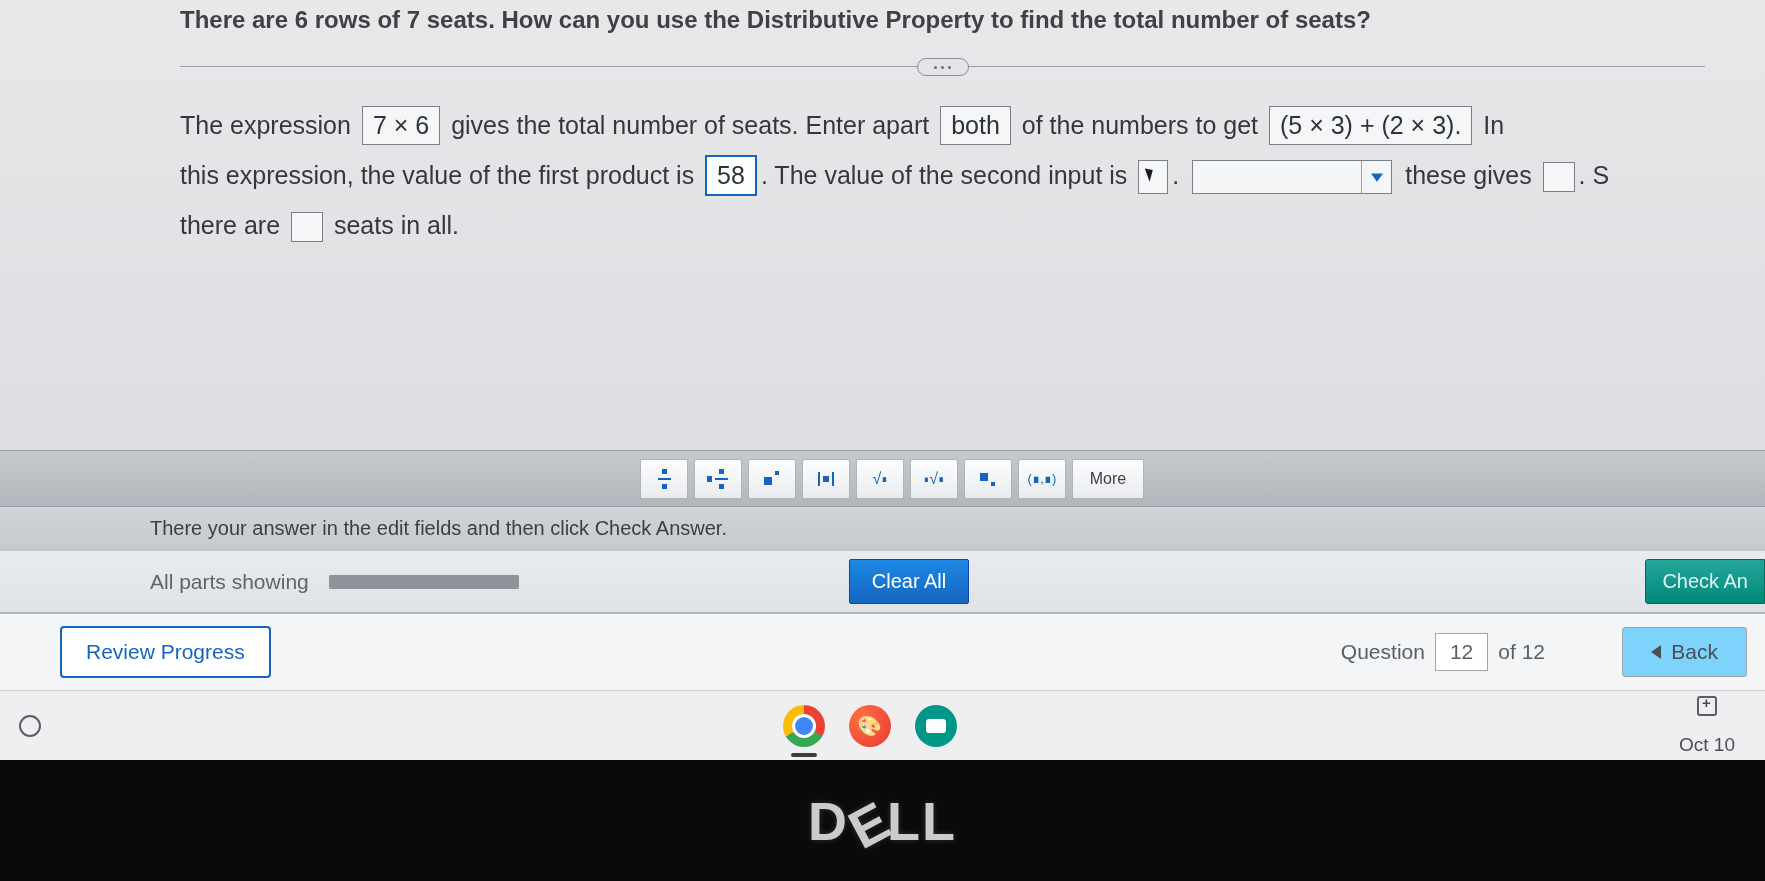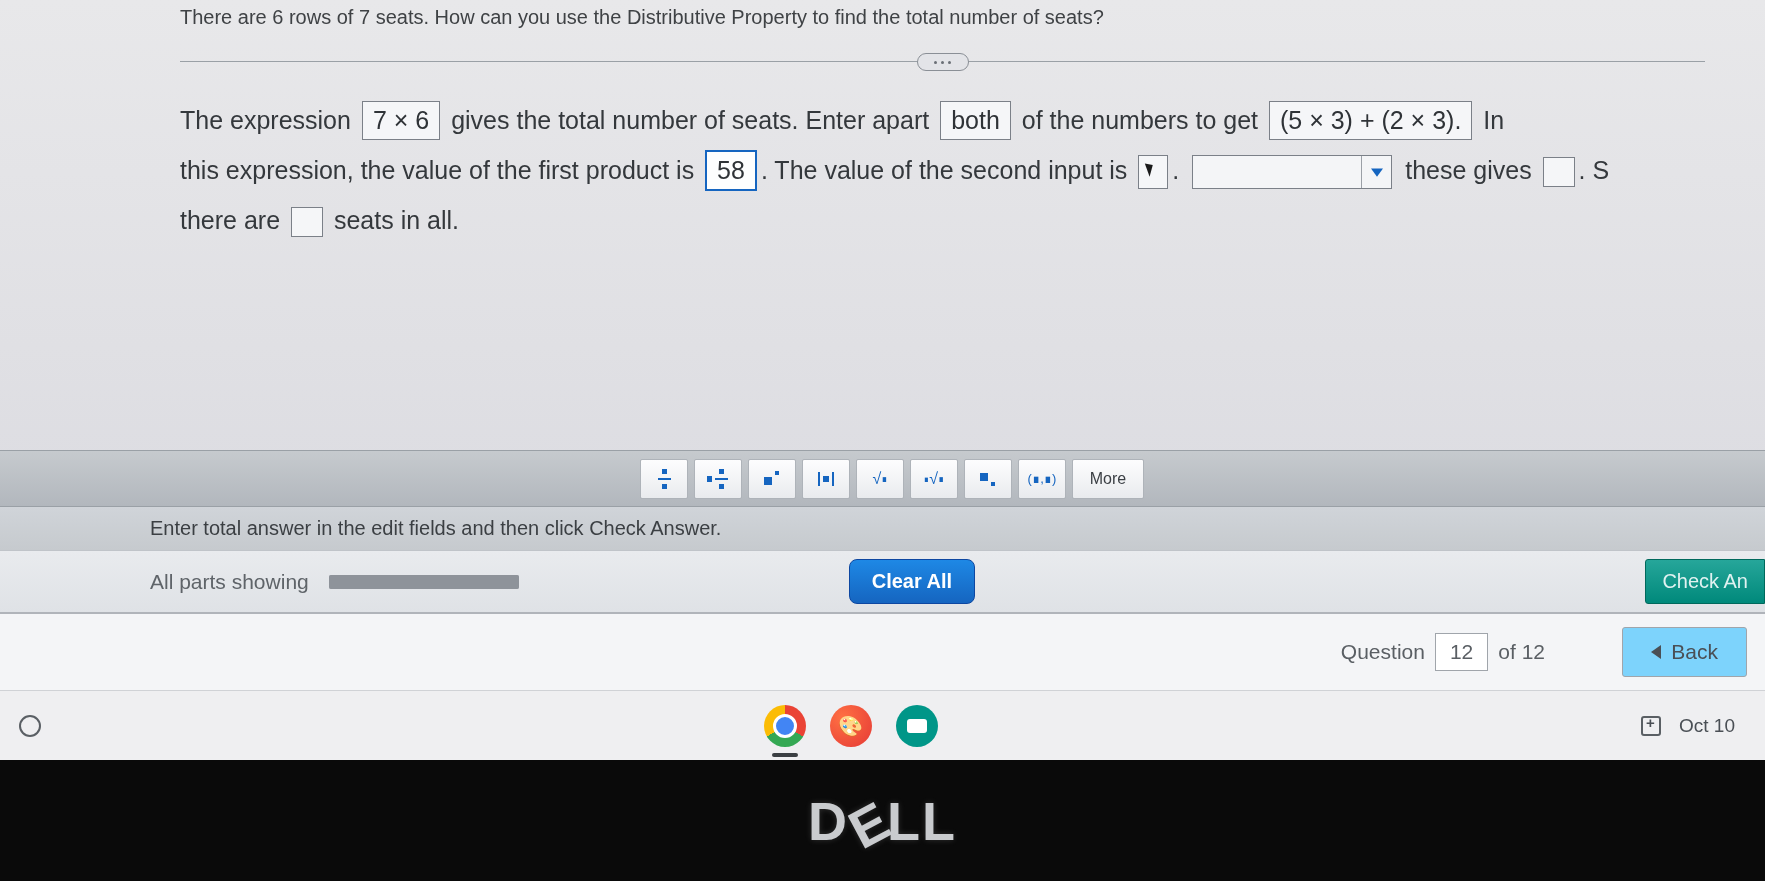--- a/index.html
+++ b/index.html
@@ -17,24 +17,24 @@
     height: 690px;
     background: linear-gradient(180deg, #e8e8ea 0%, #e0e0e4 50%, #d8d8df 100%);
     display: flex;
     flex-direction: column;
   }
   .question-area {
     padding: 0 60px 0 180px;
     flex: 1;
   }
   .question-title {
-    font-size: 20px;
+    font-size: 24px;
     color: #3f4245;
     padding: 6px 0 18px 0;
-    font-weight: 400;
+    font-weight: 700;
   }
   .divider-wrap {
     position: relative;
     height: 30px;
     margin-bottom: 18px;
   }
   .divider-line {
     border-top: 1px solid #9aa0a6;
     width: 100%;
     position: absolute;
@@ -168,24 +168,24 @@
   }
   .progress-track::after {
     content:""; position:absolute; left:0; top:0; bottom:0;
     width: 100%; background: #8e939a; border-radius:2px;
   }
   .clear-all-btn {
     margin-left: 310px;
     background: linear-gradient(180deg, #1e88e5, #1565c0);
     color: #fff;
     border: 1px solid #0d47a1;
-    border-radius: 8px;
+    border-radius: 2px;
     padding: 10px 22px;
     font-size: 20px;
-    font-weight: 700;
+    font-weight: 400;
     cursor: pointer;
   }
   .check-ans-btn {
     position: absolute;
     right: 0;
     background: linear-gradient(180deg, #26a69a, #00897b);
     color: #e0f2f1;
     border: 1px solid #00695c;
     padding: 10px 16px;
     font-size: 20px;
@@ -276,21 +276,21 @@
   }
   .chrome-icon::before {
     content:""; position:absolute; bottom:-10px; width:26px; height:4px; background:#3b3f43; border-radius:2px;
   }
   .palette-icon { background: radial-gradient(circle at 30% 30%, #ff7043, #e53935); }
   .palette-icon::after { content:"🎨"; font-size:20px; filter: grayscale(0.2) brightness(1.3); position:absolute; }
   .chat-icon { background: #009688; }
   .chat-icon::after { content:""; width:20px; height:14px; background:#fff; border-radius:3px; position:absolute; }
   .shelf-right {
     display:flex; align-items:center; gap:18px; padding-right: 30px;
-    color:#4a4f55; font-size:19px;
+    color:#4a4f55; font-size:19px;flex-direction:column;
   }
   .tray-icon {
     width:20px; height:20px; border:2px solid #5a5f64; border-radius:3px; position:relative;
   }
   .tray-icon::after { content:"+"; position:absolute; top:-4px; left:3px; font-size:15px; font-weight:bold; }
 
   
   .bezel-bottom {
     position: absolute;
     left:0; right:0; top: 760px; bottom:0;
@@ -388,30 +388,31 @@
     <div class="math-btn">
       <svg width="20" height="20">
           <rect x="2" y="4" width="8" height="8" fill="#1565c0"></rect>
           <rect x="13" y="13" width="4" height="4" fill="#1565c0"></rect>
         </svg>
     </div>
     <div class="math-btn" style="font-size:13px;">(∎,∎)</div>
     <div class="math-btn more">More</div>
   </div>
 
-  <div class="hint-bar">Enter total answer in the edit fields and then click Check Answer.</div>
+  <div class="hint-bar">There your answer in the edit fields and then click Check Answer.</div>
 
   <div class="progress-bar" style="position:relative;">
     <span class="progress-label">All parts showing</span>
     <div class="progress-track"></div>
     <button class="clear-all-btn">Clear All</button>
     <button class="check-ans-btn">Check An</button>
   </div>
 
   <div class="nav-footer">
+    <button class="review-btn">Review Progress</button>
     <div class="q-counter">
       <span>Question</span>
       <span class="q-num-box">12</span>
       <span>of 12</span>
     </div>
     <div class="back-btn">
       <span class="tri"></span>
       <span>Back</span>
     </div>
   </div>

